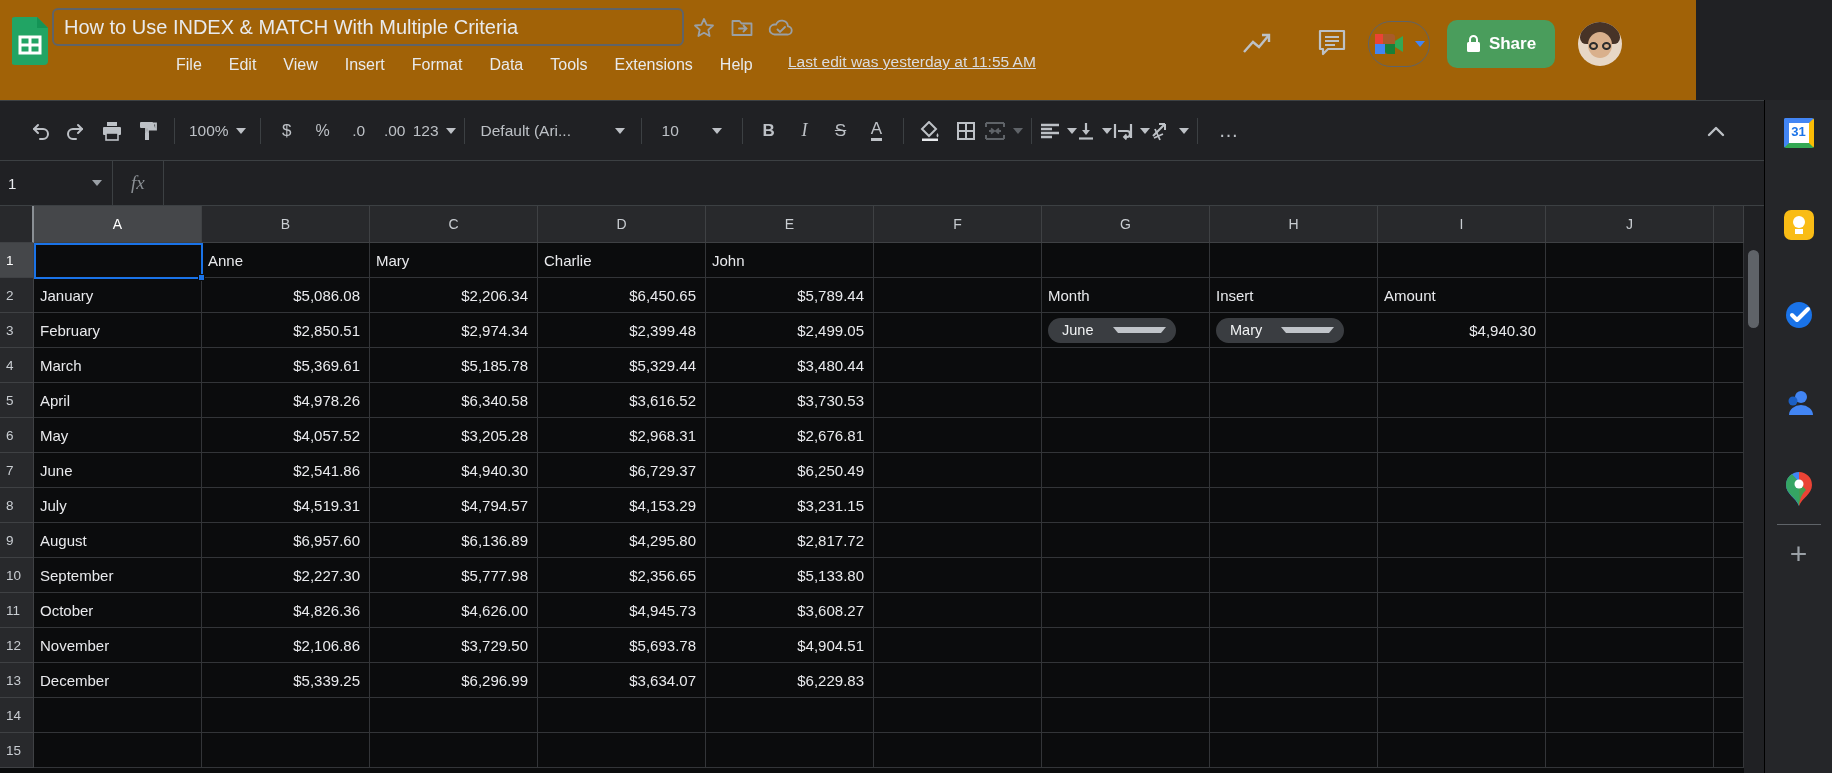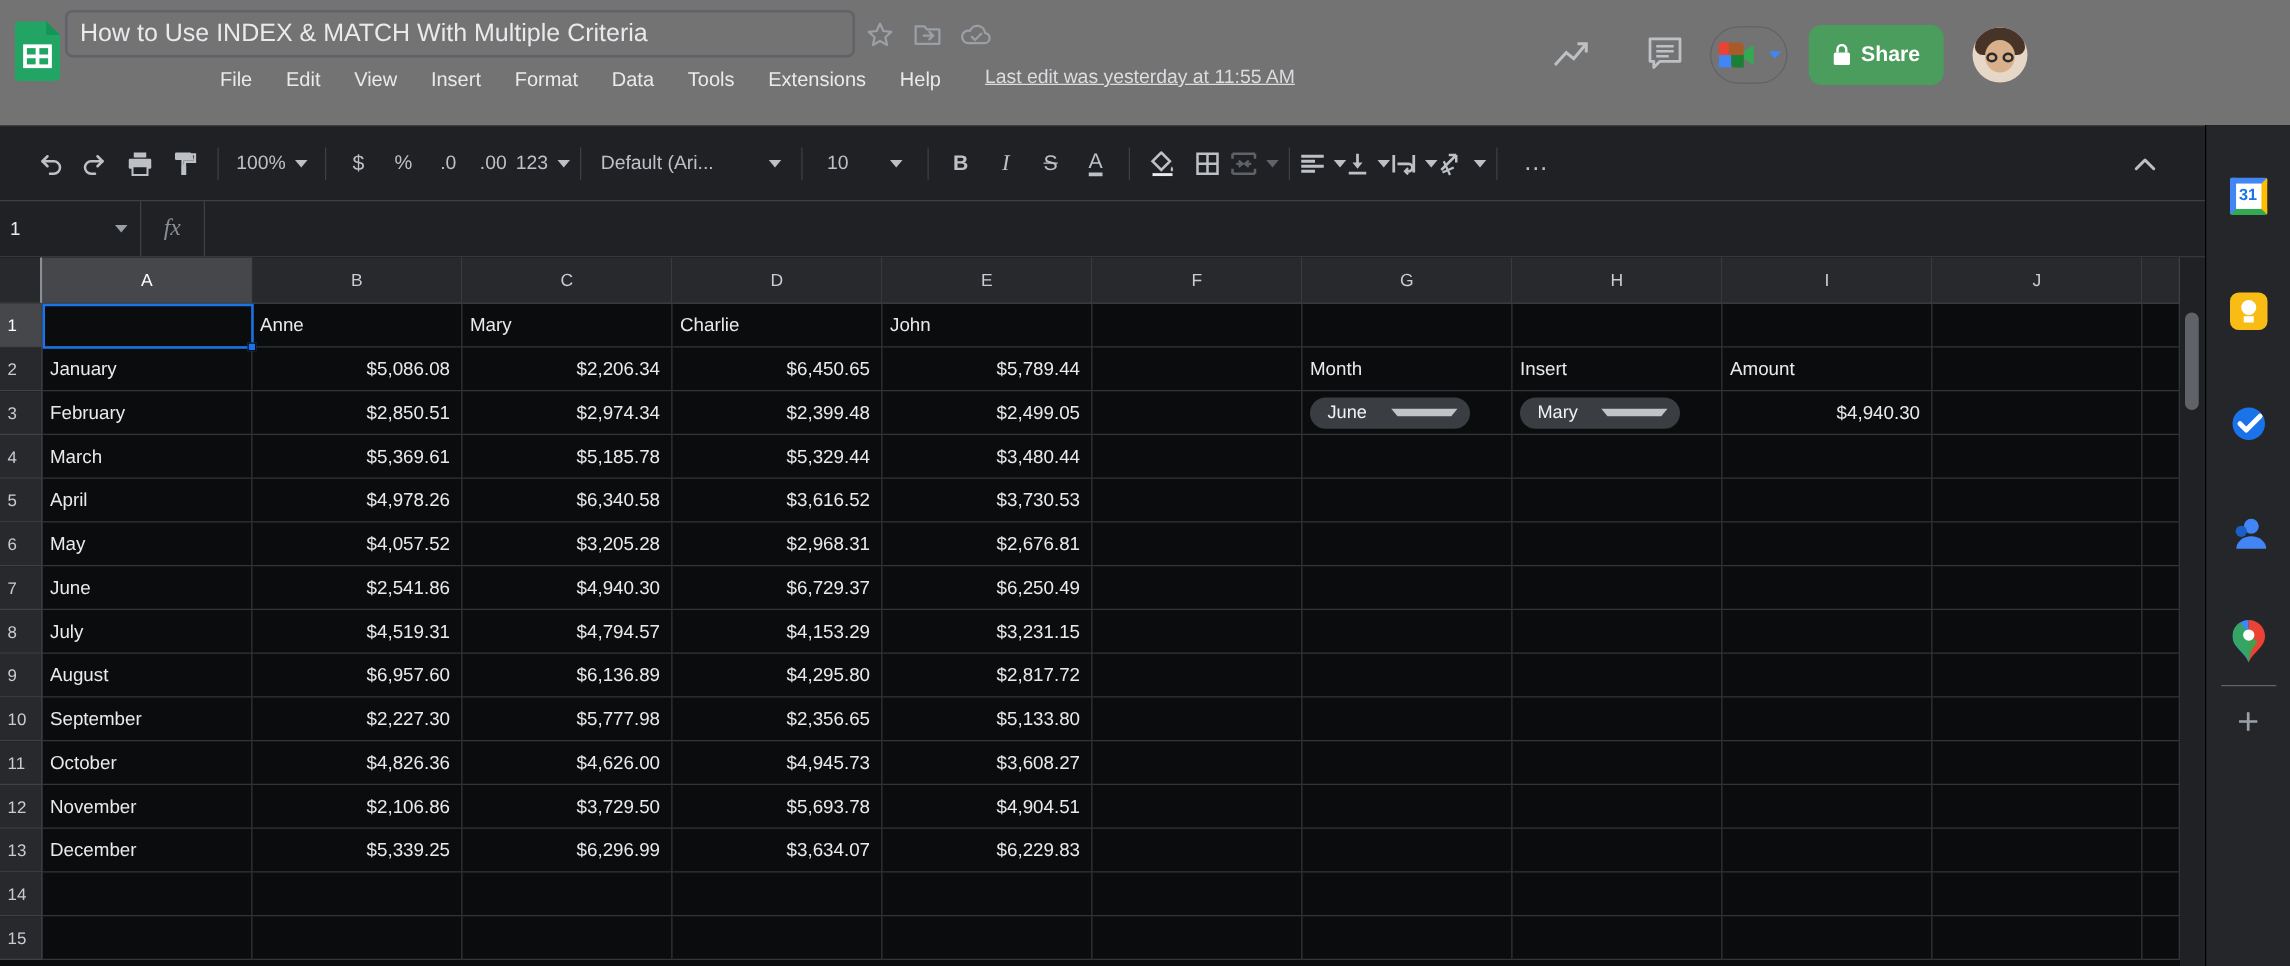--- a/index.html
+++ b/index.html
@@ -1,21 +1,21 @@
 <!DOCTYPE html>
 <html><head>
 <meta charset="utf-8">
 <style>
   * { margin:0; padding:0; box-sizing:border-box; }
   html,body { width:1832px; height:773px; overflow:hidden; background:#202124;
               font-family:"Liberation Sans", sans-serif; }
   .app { position:relative; width:1832px; height:773px; background:#202124; }
 
   
-  .topbar { position:absolute; left:0; top:0; width:1832px; height:100px; background:#737373; }
+  .topbar { position:absolute; left:0; top:0; width:1696px; height:100px; background:#a16207; }
   .logo { position:absolute; left:12px; top:17px; width:36px; height:48px; }
   .titlebox { position:absolute; left:52px; top:8px; width:632px; height:38px;
               border:2px solid #5f6368; border-radius:6px; display:flex; align-items:center;
               padding:0 10px; }
   .titlebox span { color:#e8eaed; font-size:20px; white-space:nowrap; }
   .tb-ico { position:absolute; top:16px; width:24px; height:24px; color:#9aa0a6; }
   .menubar { position:absolute; left:176px; top:51px; height:28px; display:flex; gap:27px;
              align-items:center; }
   .menubar span { color:#e8eaed; font-size:16px; cursor:default; }
   .lastedit { position:absolute; left:788px; top:53px; color:#dadce0; font-size:15.5px;
@@ -549,21 +549,21 @@
       <div class="selbox">
         <div class="handle"></div>
       </div>
     </div>
 
   <div class="vscroll">
     <div class="vthumb"></div>
   </div>
 
   <div class="sidepanel">
-    <div class="sp-ico" style="margin-top:40px;">
+    <div class="sp-ico" style="margin-top:16px;">
       <div class="cal">
           <span>31</span>
         </div>
     </div>
     <div class="sp-ico" style="margin-top:58px;">
       <div class="keep">
           <div class="bulb"></div>
           <div class="base"></div>
         </div>
     </div>

